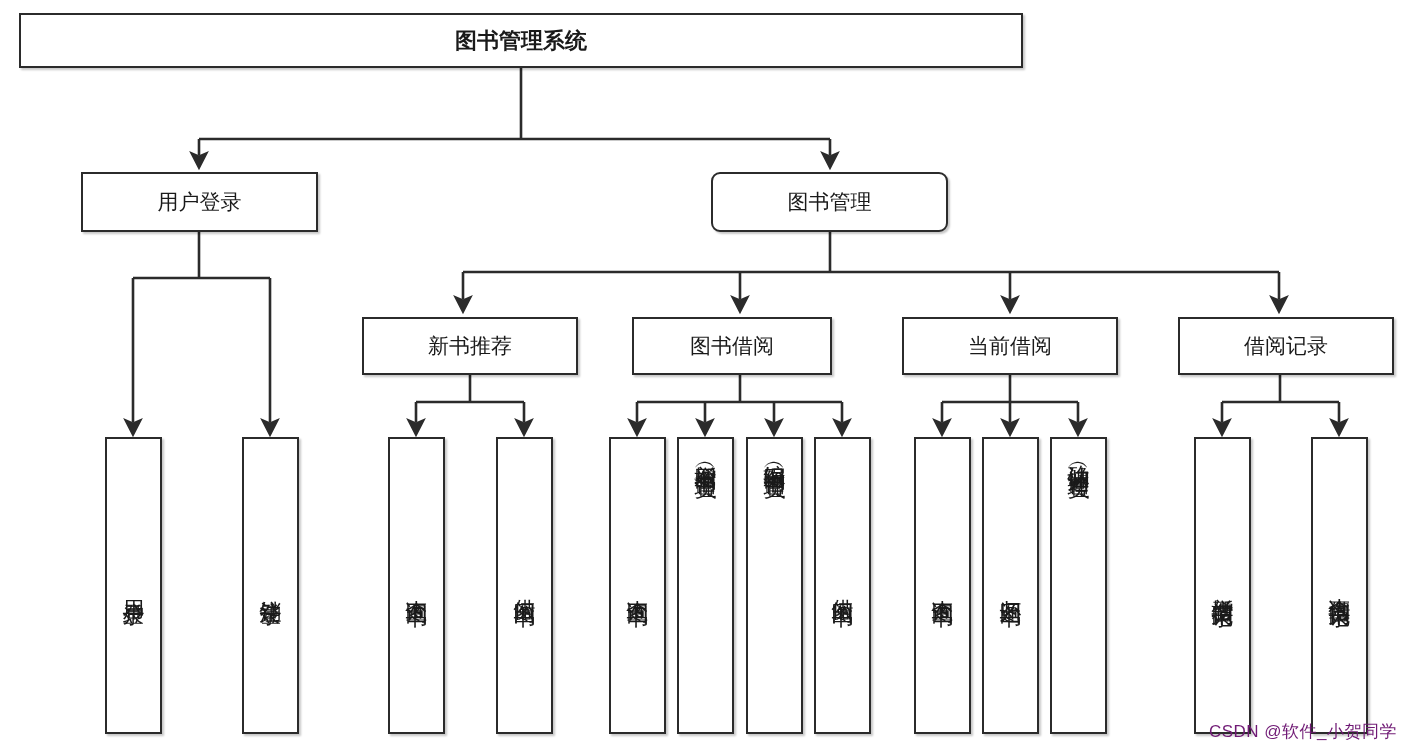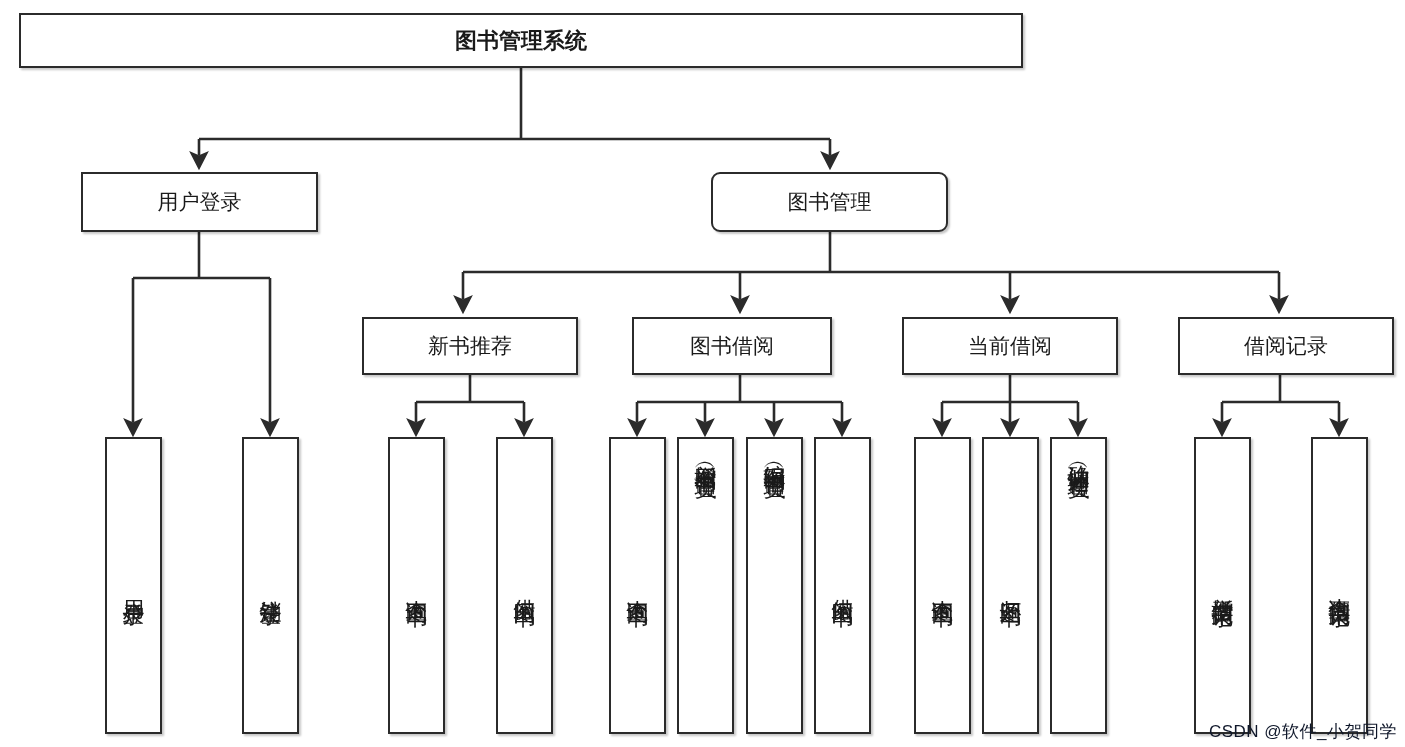--- a/index.html
+++ b/index.html
@@ -60,21 +60,21 @@
   }
   .node.vertical.centered {
     align-items: center;
     padding-top: 0;
   }
   #watermark {
     position: absolute;
     right: 8px;
     bottom: 4px;
     font-size: 17px;
-    color: #0f172a;
+    color: #701a75;
     white-space: nowrap;
     letter-spacing: 0.5px;
   }
 </style>
 </head>
 <body>
 
 <div id="canvas">
 
   <svg id="connectors" viewBox="0 0 1405 747" xmlns="http://www.w3.org/2000/svg">

